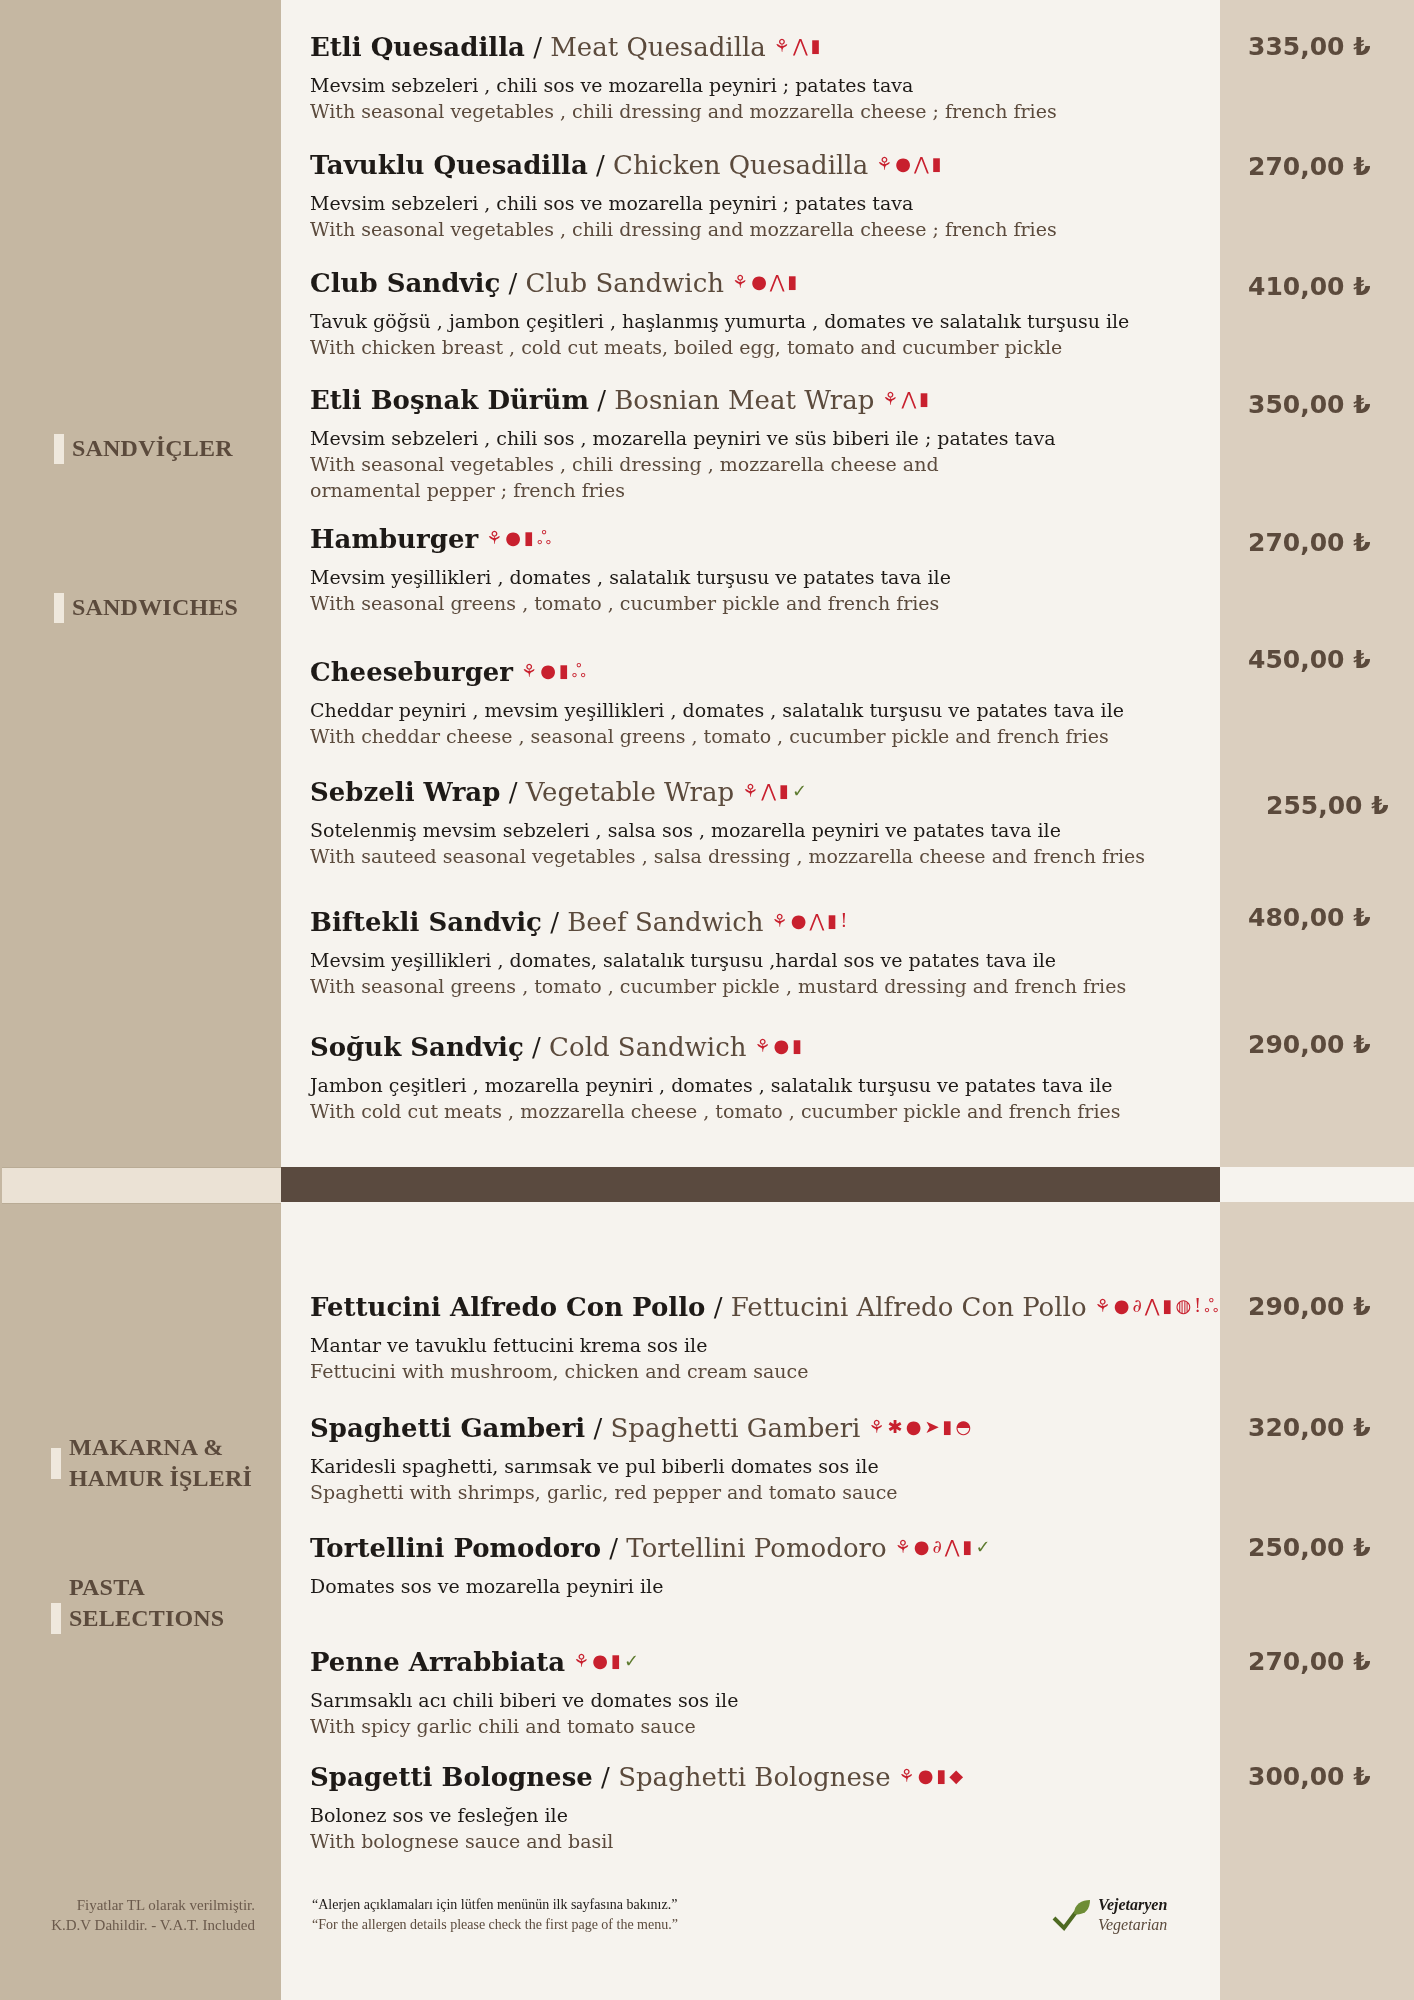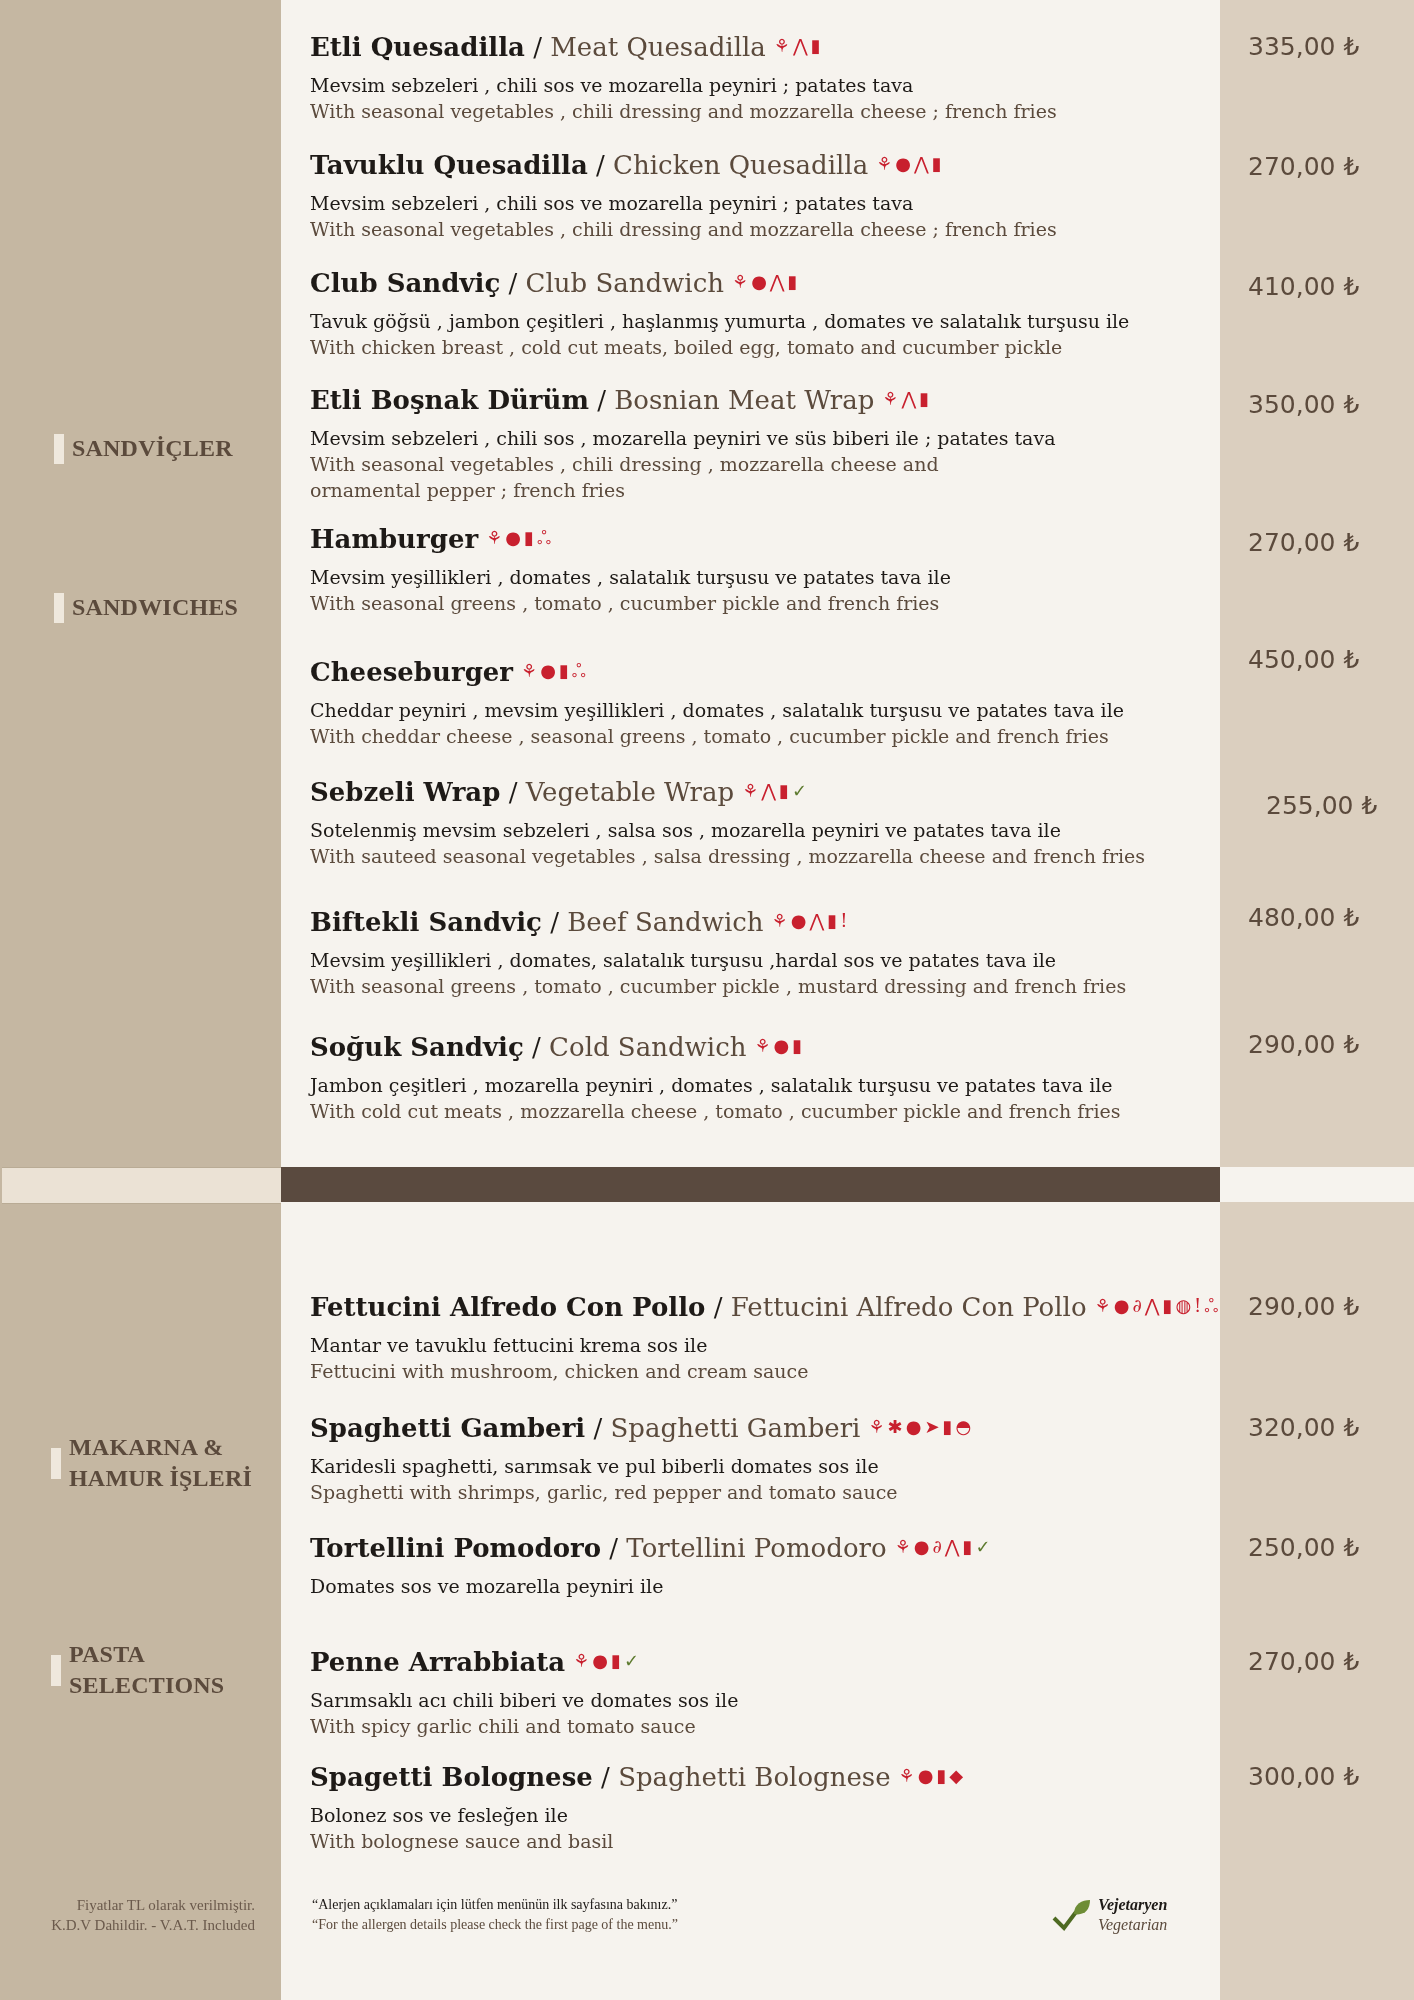--- a/index.html
+++ b/index.html
@@ -15,21 +15,21 @@
   .cat .label{font-family:Liberation Serif, serif;font-weight:bold;color:#5b4a3c;font-size:24px;line-height:31px;letter-spacing:0.2px;}
   .item{position:absolute;left:310px;width:900px;}
   .item .title{font-size:26px;line-height:34px;font-weight:bold;color:#1e1a17;white-space:nowrap;}
   .item .title .en{font-weight:normal;color:#5b4a3c;}
   .item .title .sep{font-weight:normal;color:#1e1a17;}
   .item .tr{font-size:19px;line-height:26px;color:#1e1a17;margin-top:8px;}
   .item .en-desc{font-size:19px;line-height:26px;color:#5b4a3c;}
   .icons{display:inline-flex;gap:3px;margin-left:8px;vertical-align:middle;position:relative;top:-3px;}
   .ic{display:inline-block;color:#c8202e;font-size:18px;line-height:20px;font-weight:normal;}
   .ic.veg{color:#5d7a2e;}
-  .price{position:absolute;left:1248px;font-family:"DejaVu Sans",sans-serif;font-size:25px;color:#5b4a3c;}
+  .price{position:absolute;left:1248px;font-family:"DejaVu Sans",sans-serif;font-size:25px;color:#5b4a3c;font-weight:bold;}
   .footer-left{position:absolute;left:20px;top:1895px;width:235px;text-align:right;font-family:"Liberation Serif",serif;font-size:15px;line-height:20px;color:#6b5a4c;}
   .footer-mid{position:absolute;left:312px;top:1895px;font-family:"Liberation Serif",serif;font-size:14px;line-height:20px;color:#1e1a17;}
   .footer-mid .l2{color:#5b4a3c;}
   .legend{position:absolute;left:1052px;top:1895px;display:flex;align-items:center;font-style:italic;}
   .legend .txt{font-family:"Liberation Serif",serif;font-size:16px;line-height:20px;margin-left:6px;}
   .legend .b{font-weight:bold;color:#1e1a17;}
   .legend .n{color:#5b4a3c;}
 </style>
 </head>
 <body>
@@ -46,21 +46,21 @@
   <div class="label">SANDVİÇLER</div>
 </div>
 <div class="cat" style="top:592px;">
   <div class="bar" style="height:30px;"></div>
   <div class="label">SANDWICHES</div>
 </div>
 <div class="cat" style="top:1432px;left:51px;">
   <div class="bar" style="height:31px;"></div>
   <div class="label" style="width:200px;">MAKARNA &amp; HAMUR İŞLERİ</div>
 </div>
-<div class="cat" style="top:1639px;left:51px;">
+<div class="cat" style="top:1572px;left:51px;align-items:flex-end;">
   <div class="bar" style="height:31px;"></div>
   <div class="label" style="width:200px;">PASTA SELECTIONS</div>
 </div>
 
 <div id="items">
     <div class="item" style="top: 30px;">
       <div class="title"><span>Etli Quesadilla</span><span class="sep"> / </span><span class="en">Meat Quesadilla</span><span class="icons">
           <span class="ic">⚘</span>
           <span class="ic">⋀</span>
           <span class="ic">▮</span>

